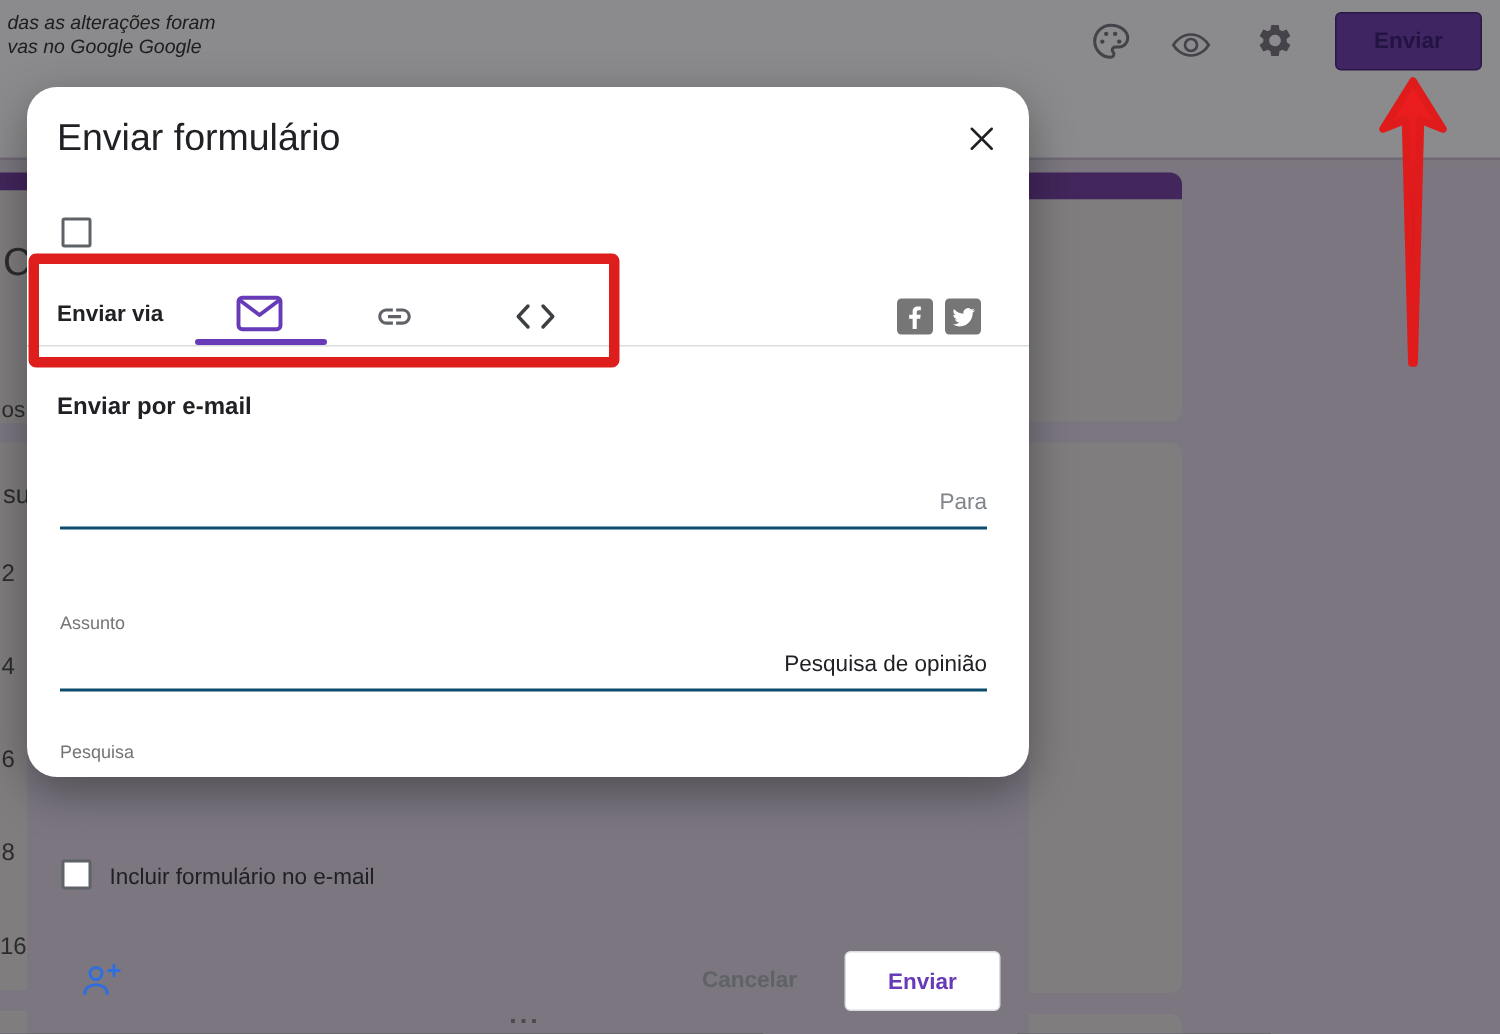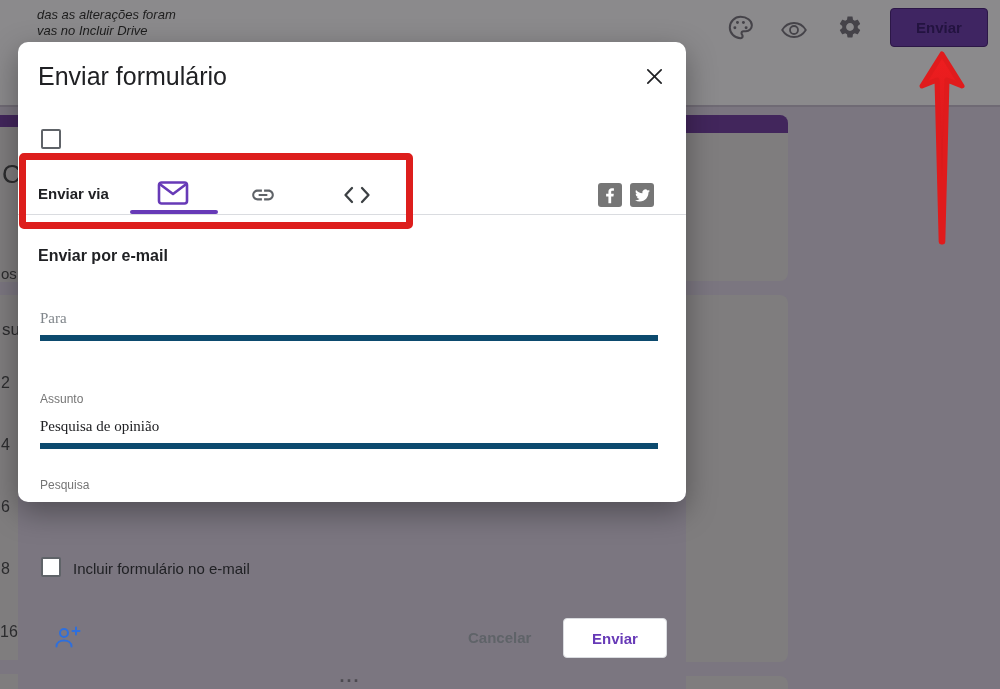--- a/index.html
+++ b/index.html
@@ -5,21 +5,21 @@
   * { margin:0; padding:0; box-sizing:border-box; }
   body { background:#555; }
   .screen {
     position:relative; width:1000px; height:689px; overflow:hidden;
     font-family:"Liberation Sans", sans-serif; background:#7b7680;
   }
   .abs { position:absolute; }
 
   
   .header { left:0; top:0; width:1000px; height:107px; background:#8b8a8c; border-bottom:2px solid #6f6a74; }
-  .autosave { left:5px; top:7px; font-style:italic; font-size:13px; line-height:16px; color:#1d1d1d; white-space:nowrap;margin-left:32px; }
+  .autosave { left:5px; top:7px; font-style:italic; font-size:13px; line-height:16px; color:#1d1d1d; white-space:nowrap; }
   .tool-icon { top:13px; width:28px; height:28px; display:flex; align-items:center; justify-content:center; }
   .send-top-btn {
     left:890px; top:8px; width:98px; height:39px; background:#3f2562; border:1px solid #2c1747;
     border-radius:4px; color:#231340; font-size:15px; font-weight:bold;
     display:flex; align-items:center; justify-content:center;
   }
 
   
   .lstrip  { left:0; top:115px; width:18px; height:12px; background:#42265c; }
   .lcard1  { left:0; top:127px; width:18px; height:155px; background:#7f7d7e; }
@@ -29,61 +29,61 @@
 
   
   .rstrip  { left:686px; top:115px; width:102px; height:18px; background:#42265c; border-radius:0 8px 0 0; }
   .rcard1  { left:686px; top:133px; width:102px; height:148px; background:#7f7d7e; border-radius:0 0 8px 0; }
   .rcard2  { left:686px; top:295px; width:102px; height:367px; background:#7f7d7e; border-radius:0 8px 8px 0; }
   .rcard3  { left:686px; top:676px; width:102px; height:13px; background:#7f7d7e; border-radius:0 8px 0 0; }
   .dots    { left:328px; top:666px; width:44px; text-align:center; color:#4c4a50; font-size:18px; font-weight:bold; letter-spacing:2px; }
 
   
   .modal {
-    left:18px; top:42px; width:668px; height:460px; background:#ffffff;
-    border-radius:10px; box-shadow:0 10px 30px rgba(0,0,0,0.35);
+    left:18px; top:58px; width:668px; height:460px; background:#ffffff;
+    border-radius:20px; box-shadow:0 10px 30px rgba(0,0,0,0.35);
   }
   .m-title { left:20px; top:20px; font-size:25px; color:#202124; }
   .m-close { left:624px; top:22px; width:24px; height:24px; display:flex; align-items:center; justify-content:center; cursor:pointer; }
 
   .chk { width:20px; height:20px; border:2px solid #5f6368; border-radius:2px; background:#fff; }
   .chk-label { font-size:15px; color:#202124; line-height:20px; }
 
   .tab-divider { left:0; top:172px; width:668px; height:1px; background:#dadce0; }
   .sendvia-label { left:20px; top:143px; font-size:15px; font-weight:bold; color:#202124; }
   .tab { display:flex; align-items:center; justify-content:center; }
   .tab-underline { left:112px; top:168px; width:88px; height:4px; background:#673ab7; border-radius:2px; }
   .social { width:24px; height:24px; background:#767676; border-radius:3px; display:flex; align-items:center; justify-content:center; }
 
   .redbox { left:1px; top:111px; width:394px; height:76px; border:7px solid #dd1e1c; border-radius:5px; pointer-events:none; }
 
   .section-title { left:20px; top:205px; font-size:16px; font-weight:bold; color:#202124; }
-  .field { border:none; outline:none; background:transparent; border-bottom:6px solid #0c4a6e;
-           font-family:Liberation Serif, serif; font-size:15px; color:#202124; width:618px; padding:0 0 8px 0; }
+  .field { border:none; outline:none; background:transparent; border-bottom:2px solid #0c4a6e;
+           font-family:Liberation Sans, sans-serif; font-size:15px; color:#202124; width:618px; padding:0 0 8px 0;text-align:right; }
   .field::placeholder { color:#80868b; }
   .small-label { font-size:12px; color:#757575; }
 
   .footer-link { color:#2e6fdd; font-size:16px; font-weight:bold; }
   .cancel-btn { left:450px; top:587px; font-size:15px; font-weight:bold; color:#5f6368;text-align:right; }
   .send-btn {
     left:545px; top:576px; width:104px; height:40px; background:#fff; border:1px solid #dadce0;
     border-radius:4px; color:#673ab7; font-size:15px; font-weight:bold;
     display:flex; align-items:center; justify-content:center;
   }
 </style>
 </head>
 <body>
 
 <div class="screen">
 
   <div class="abs header"></div>
 
   <div class="abs autosave">
     <div>das as alterações foram</div>
-    <div>vas no Incluir Drive</div>
+    <div>vas no Google Google</div>
   </div>
 
   <div class="abs tool-icon" style="left:726px;">
     <svg width="27" height="27" viewBox="0 0 24 24">
       <path fill="none" stroke="#454349" stroke-width="1.8" d="M12 2.5C6.8 2.5 2.5 6.8 2.5 12S6.8 21.5 12 21.5c1.1 0 1.9-.9 1.9-1.9 0-.5-.2-.9-.5-1.2-.3-.3-.5-.7-.5-1.2 0-1 .8-1.8 1.8-1.8h2.1c2.9 0 5.3-2.4 5.3-5.3 0-4.3-4.6-7.6-10.1-7.6z"></path>
       <circle cx="7" cy="12.2" r="1.3" fill="#454349"></circle>
         <circle cx="9.3" cy="7.6" r="1.3" fill="#454349"></circle>
       <circle cx="14.6" cy="7.6" r="1.3" fill="#454349"></circle>
         <circle cx="17" cy="12.2" r="1.3" fill="#454349"></circle>
     </svg>

